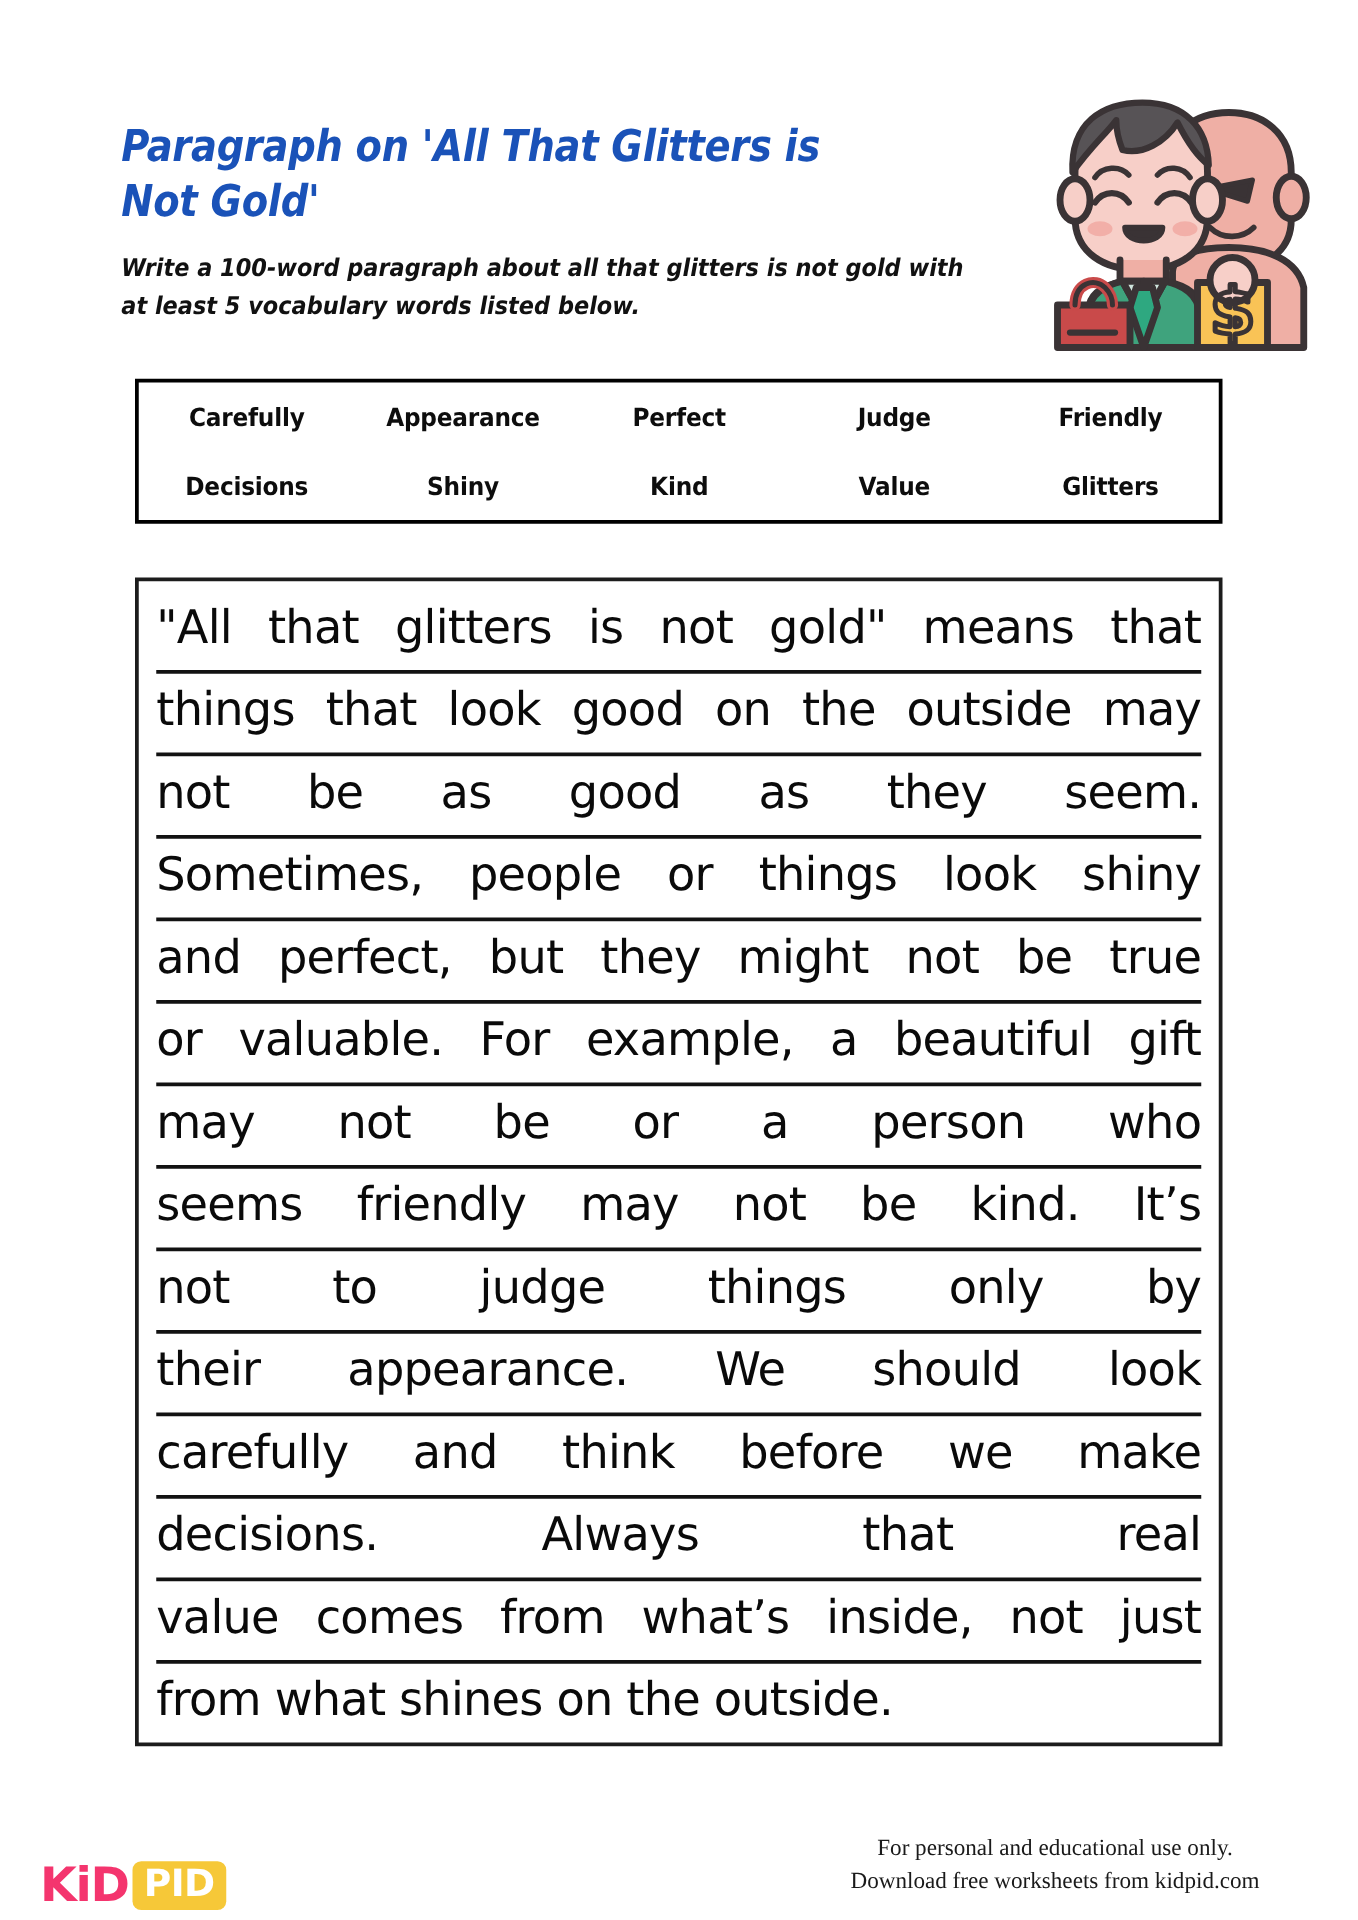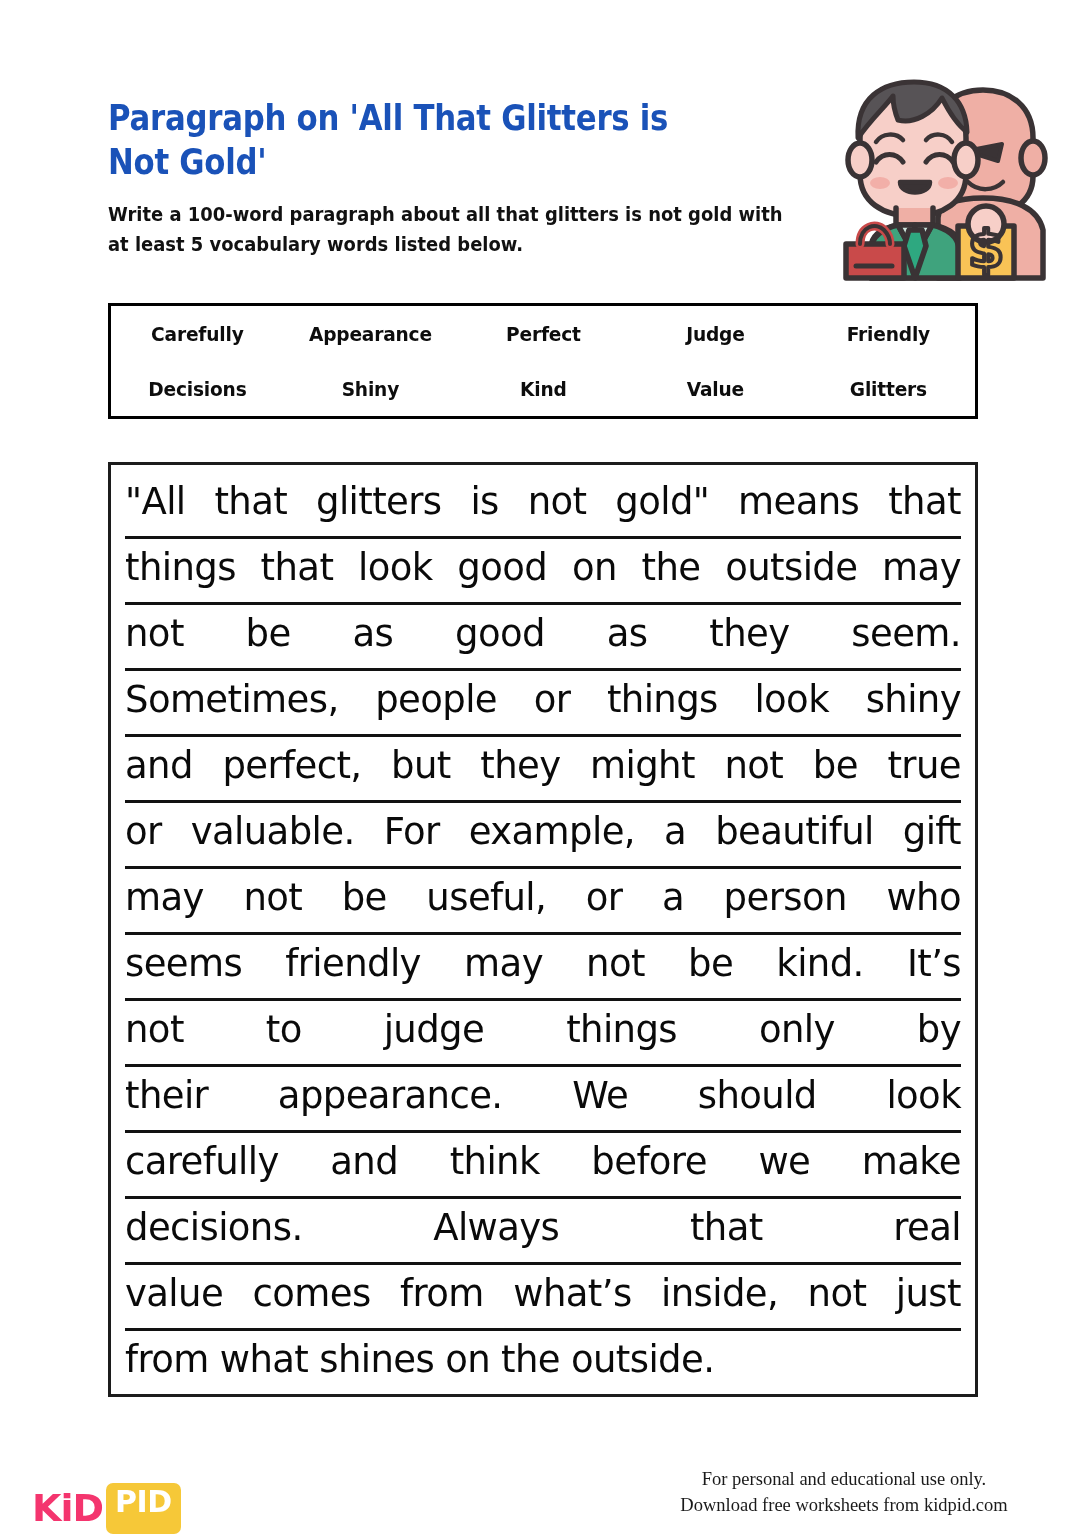--- a/index.html
+++ b/index.html
@@ -14,24 +14,25 @@
   .page {
     position: relative;
     width: 1086px;
     height: 1536px;
     background: #ffffff;
   }
 
   
   .header {
     position: absolute;
-    left: 108px;
+    left: 97px;
     top: 96px;
     width: 870px;
     height: 190px;
+    font-style: italic;
   }
   .title {
     width: 650px;
     font-size: 35px;
     line-height: 44px;
     font-weight: 800;
     letter-spacing: -0.3px;
     color: #1a52b8;
     font-family: "DejaVu Sans", sans-serif;
     transform: scaleX(0.88);
@@ -135,21 +136,21 @@
     font-size: 38px;
     font-weight: 800;
     color: #f4356e;
     letter-spacing: -1px;
     line-height: 40px;
   }
   .logo-pid {
     margin-left: 3px;
     background: #f6c838;
     border-radius: 7px;
-    padding: 2px 9px 15px 9px;
+    padding: 2px 9px 3px 9px;
     font-family: "DejaVu Sans", sans-serif;
     font-size: 30px;
     font-weight: 800;
     color: #ffffff;
     letter-spacing: -0.5px;
     line-height: 34px;
   }
   .logo-url {
     margin-top: 23px;
     font-family: "DejaVu Sans", sans-serif;
@@ -310,21 +311,20 @@
         <span class="w">For</span>
         <span class="w">example,</span>
         <span class="w">a</span>
         <span class="w">beautiful</span>
         <span class="w">gift</span>
       </div>
       <div class="para-line">
         <span class="w">may</span>
         <span class="w">not</span>
         <span class="w">be</span>
-        <span class="w">useful,</span>
         <span class="w">or</span>
         <span class="w">a</span>
         <span class="w">person</span>
         <span class="w">who</span>
       </div>
       <div class="para-line">
         <span class="w">seems</span>
         <span class="w">friendly</span>
         <span class="w">may</span>
         <span class="w">not</span>

